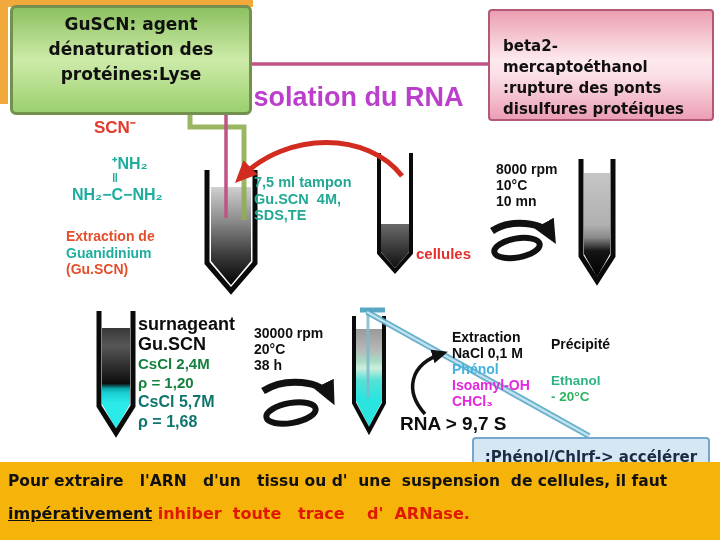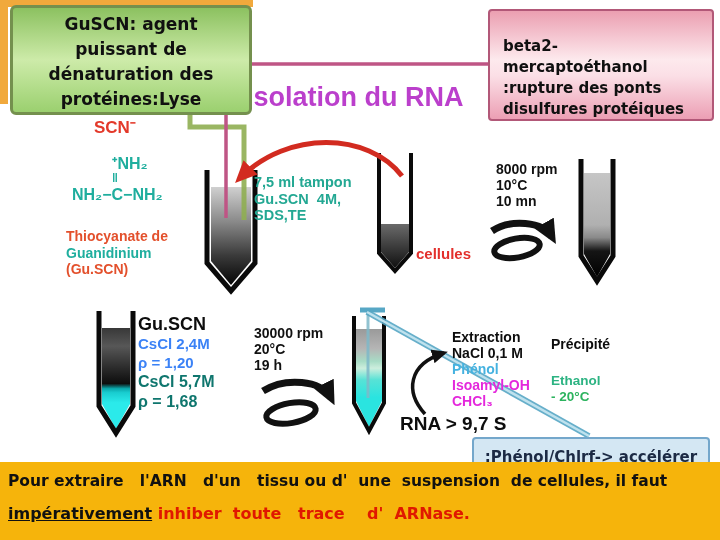--- a/index.html
+++ b/index.html
@@ -31,21 +31,21 @@
   .t-dbond{left:112px;top:172px;width:60px;font-size:12px;color:#1fae9e;z-index:3;}
   .t-formula{left:72px;top:186px;width:140px;font-size:16px;color:#1fae9e;z-index:3;}
   .t-name1{left:66px;top:228px;width:150px;font-size:14px;color:#e3502c;z-index:3;}
   .t-name2{left:66px;top:245px;width:150px;font-size:14px;color:#1fae9e;z-index:3;}
   .t-name3{left:66px;top:261px;width:150px;font-size:14px;color:#e3502c;z-index:3;}
   .t-buffer{left:254px;top:174px;width:116px;font-size:14.5px;line-height:17px;color:#23a893;z-index:3;}
   .t-cells{left:416px;top:245px;width:76px;font-size:15px;color:#e3302c;z-index:3;}
   .t-spin1{left:496px;top:161px;width:84px;font-size:14px;line-height:16px;color:#111;z-index:3;}
   .t-grad{left:138px;top:314px;width:112px;z-index:3;}
   .g-big{font-size:18px;line-height:20px;color:#0d0d0d;}
-  .g-teal{font-size:15px;line-height:19px;color:#3b82f6;}
+  .g-teal{font-size:15px;line-height:19px;color:#15803d;}
   .g-cyan{font-size:16px;line-height:20px;color:#0f766e;}
   .t-spin2{left:254px;top:325px;width:86px;font-size:14px;line-height:15.5px;color:#111;z-index:3;}
   .t-rna{left:400px;top:413px;width:130px;font-size:19px;color:#0d0d0d;z-index:3;}
   .t-extr{left:452px;top:329px;width:110px;line-height:16.5px;z-index:3;}
   .e-blk{font-size:14px;color:#0d0d0d;}
   .e-blu{font-size:14px;color:#45b2e0;}
   .e-mag{font-size:14px;color:#e428dc;}
   .t-prec{left:551px;top:336px;width:92px;line-height:16.5px;z-index:3;}
   .p-blk{font-size:14px;color:#0d0d0d;}
   .p-teal{font-size:13.5px;color:#2cb382;margin-top:21px;}
@@ -161,66 +161,66 @@
       <line x1="360" y1="310" x2="385" y2="310" stroke="#57a7c5" stroke-width="5"></line>
       <line x1="367" y1="312" x2="589" y2="436" stroke="#57a7c5" stroke-width="6" opacity="0.9"></line>
       <line x1="367" y1="312" x2="589" y2="436" stroke="#bfe2ee" stroke-width="2.5"></line>
     </g>
 
     <path d="M425,414 C405,392 408,364 444,353" fill="none" stroke="#111" stroke-width="3.5" marker-end="url(#mBlk)"></path>
   </svg>
 
   <div class="abs callout-green comic">
     <div>GuSCN: agent</div>
-    <div>puissant de</div>
     <div>dénaturation des</div>
     <div>protéines:Lyse</div>
   </div>
   <div class="abs callout-pink comic">
     <div>beta2-mercaptoéthanol</div>
     <div>:rupture des ponts</div>
     <div>disulfures protéiques</div>
   </div>
 
   <div class="abs ctr t-title lbl">Isolation du RNA</div>
 
   <div class="abs ctr t-ion lbl">SCN⁻</div>
   <div class="abs ctr t-amine lbl">⁺NH₂</div>
   <div class="abs ctr t-dbond lbl">‖</div>
   <div class="abs ctr t-formula lbl">NH₂−C−NH₂</div>
-  <div class="abs ctr t-name1 lbl">Thiocyanate de</div>
+  <div class="abs ctr t-name1 lbl">Extraction de</div>
   <div class="abs ctr t-name2 lbl">Guanidinium</div>
   <div class="abs ctr t-name3 lbl">(Gu.SCN)</div>
 
   <div class="abs ctr t-buffer">
     <div class="lbl">7,5 ml tampon</div>
     <div class="lbl">Gu.SCN  4M,</div>
     <div class="lbl">SDS,TE</div>
   </div>
 
   <div class="abs ctr t-cells lbl">cellules</div>
 
   <div class="abs ctr t-spin1">
     <div class="lbl">8000 rpm</div>
     <div class="lbl">10°C</div>
     <div class="lbl">10 mn</div>
   </div>
 
   <div class="abs ctr t-grad">
+    <div class="lbl g-big">surnageant</div>
     <div class="lbl g-big">Gu.SCN</div>
     <div class="lbl g-teal">CsCl 2,4M</div>
     <div class="lbl g-teal">ρ = 1,20</div>
     <div class="lbl g-cyan">CsCl 5,7M</div>
     <div class="lbl g-cyan">ρ = 1,68</div>
   </div>
 
   <div class="abs ctr t-spin2">
     <div class="lbl">30000 rpm</div>
     <div class="lbl">20°C</div>
-    <div class="lbl">19 h</div>
+    <div class="lbl">38 h</div>
   </div>
 
   <div class="abs t-rna lbl">RNA &gt; 9,7 S</div>
 
   <div class="abs ctr t-extr">
     <div class="lbl e-blk">Extraction</div>
     <div class="lbl e-blk">NaCl 0,1 M</div>
     <div class="lbl e-blu">Phénol</div>
     <div class="lbl e-mag">Isoamyl-OH</div>
     <div class="lbl e-mag">CHCl₃</div>

